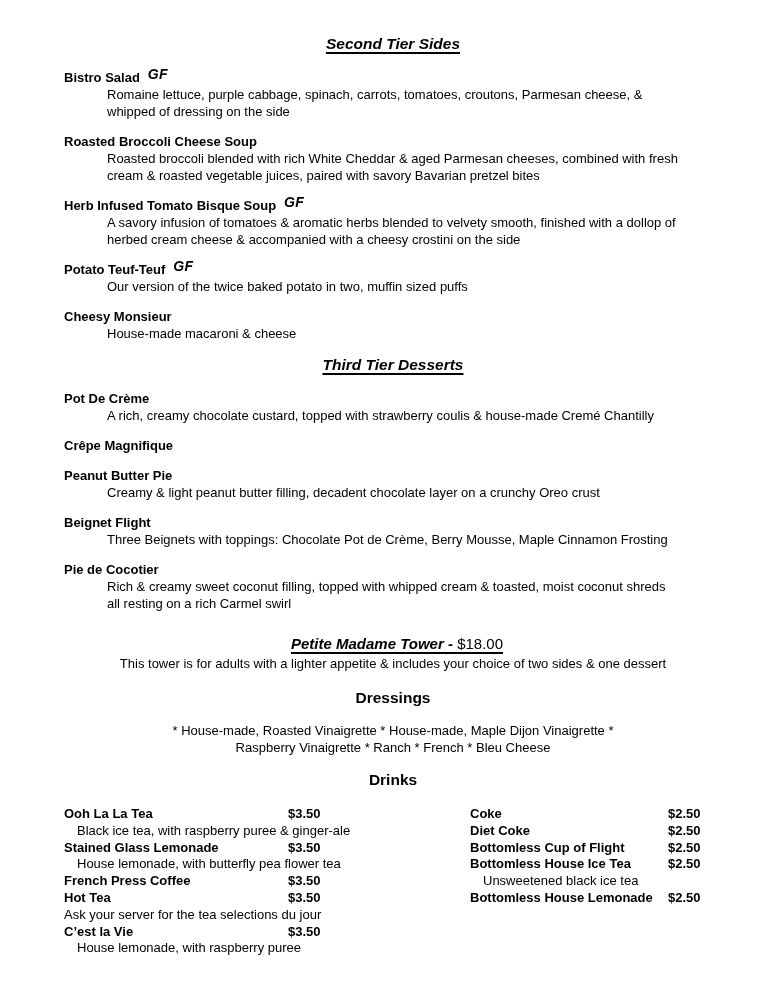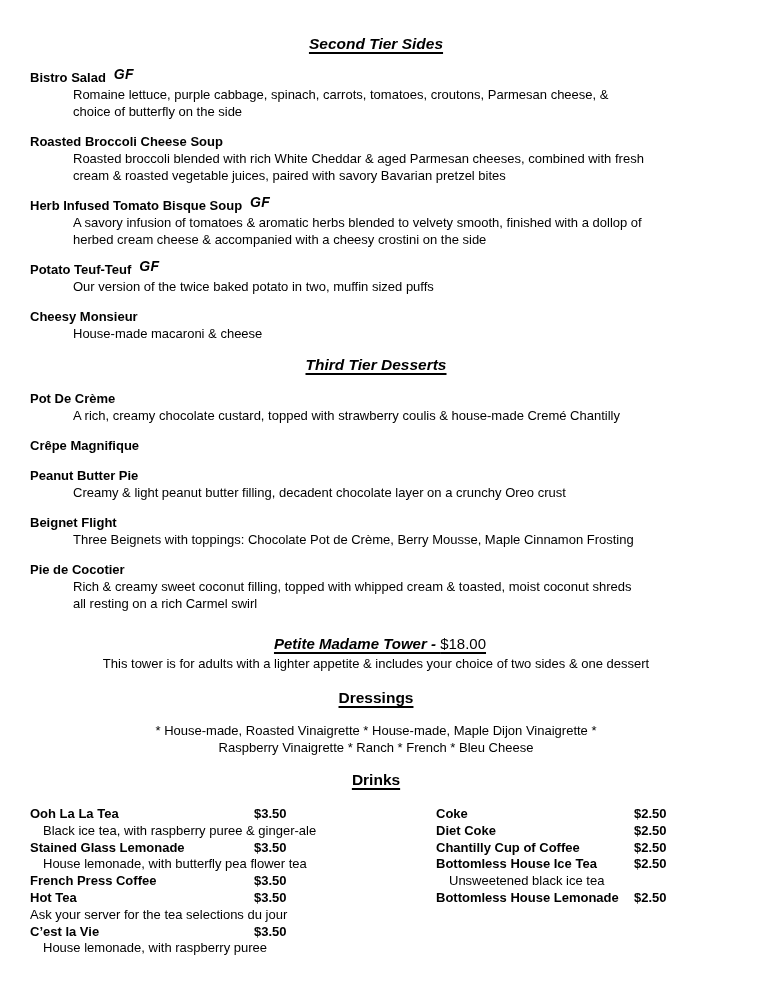--- a/index.html
+++ b/index.html
@@ -6,21 +6,21 @@
   .page{
     position:relative;
     width:768px;height:994px;
     margin:0 auto;
     background:#ffffff;
     color:#000;
     font-family:"Liberation Sans","DejaVu Sans",sans-serif;
     font-size:13px;
     line-height:17px;
     box-sizing:border-box;
-    padding:34px 46px 0 30px;
+    padding:34px 46px 0 64px;
     overflow:hidden;
   }
   .tier-heading{
     margin:0 0 16px 0;
     text-align:center;
     font-size:15.5px;
     font-weight:700;
     font-style:italic;
     text-decoration:underline;
     text-decoration-thickness:1.5px;
@@ -53,21 +53,20 @@
     text-decoration-thickness:1.5px;
     text-underline-offset:3px;
   }
   .tower-title{font-weight:700;font-style:italic;margin-left:8px;}
   .tower-price{font-weight:400;font-style:normal;}
   .tower-desc{text-align:center;margin-top:2px;}
   .plain-heading{
     text-align:center;
     font-size:15.5px;
     font-weight:700;
-    text-decoration:underline;
     text-decoration-thickness:1.5px;
     text-underline-offset:3px;
     line-height:19px;
     margin:15px;
   }
   .dressings-heading{margin-top:16px;}
   .dressing-lines{margin-top:12px;text-align:center;}
   .drinks-heading{margin-top:14px;}
   .drinks-cols{
     display:flex;
@@ -88,21 +87,21 @@
 <body>
 
 <div class="page">
 
   <h1 class="tier-heading">Second Tier Sides</h1>
 
   <div class="item">
     <div><span class="item-name">Bistro Salad</span><span class="gf">GF</span></div>
     <div class="item-desc">
       <div class="desc-line">Romaine lettuce, purple cabbage, spinach, carrots, tomatoes, croutons, Parmesan cheese, &amp;</div>
-      <div class="desc-line">choice of butterfly on the side</div>
+      <div class="desc-line">whipped of dressing on the side</div>
     </div>
   </div>
 
   <div class="item">
     <div><span class="item-name">Roasted Broccoli Cheese Soup</span></div>
     <div class="item-desc">
       <div class="desc-line">Roasted broccoli blended with rich White Cheddar &amp; aged Parmesan cheeses, combined with fresh</div>
       <div class="desc-line">cream &amp; roasted vegetable juices, paired with savory Bavarian pretzel bites</div>
     </div>
   </div>
@@ -207,21 +206,21 @@
     <div class="drink-col-right">
       <div class="drink-row">
           <span class="dn">Coke</span>
           <span class="dp">$2.50</span>
         </div>
       <div class="drink-row">
           <span class="dn">Diet Coke</span>
           <span class="dp">$2.50</span>
         </div>
       <div class="drink-row">
-          <span class="dn">Chantilly Cup of Coffee</span>
+          <span class="dn">Bottomless Cup of Flight</span>
           <span class="dp">$2.50</span>
         </div>
       <div class="drink-row">
           <span class="dn">Bottomless House Ice Tea</span>
           <span class="dp">$2.50</span>
         </div>
       <div class="drink-desc">Unsweetened black ice tea</div>
       <div class="drink-row">
           <span class="dn">Bottomless House Lemonade</span>
           <span class="dp">$2.50</span>

